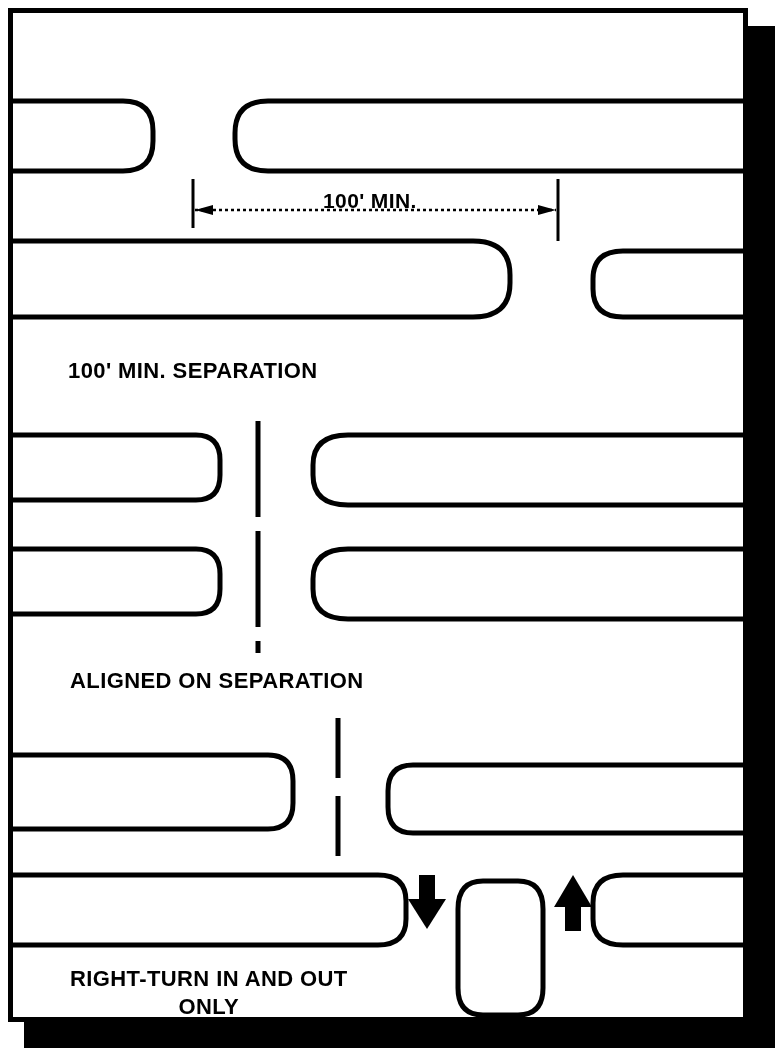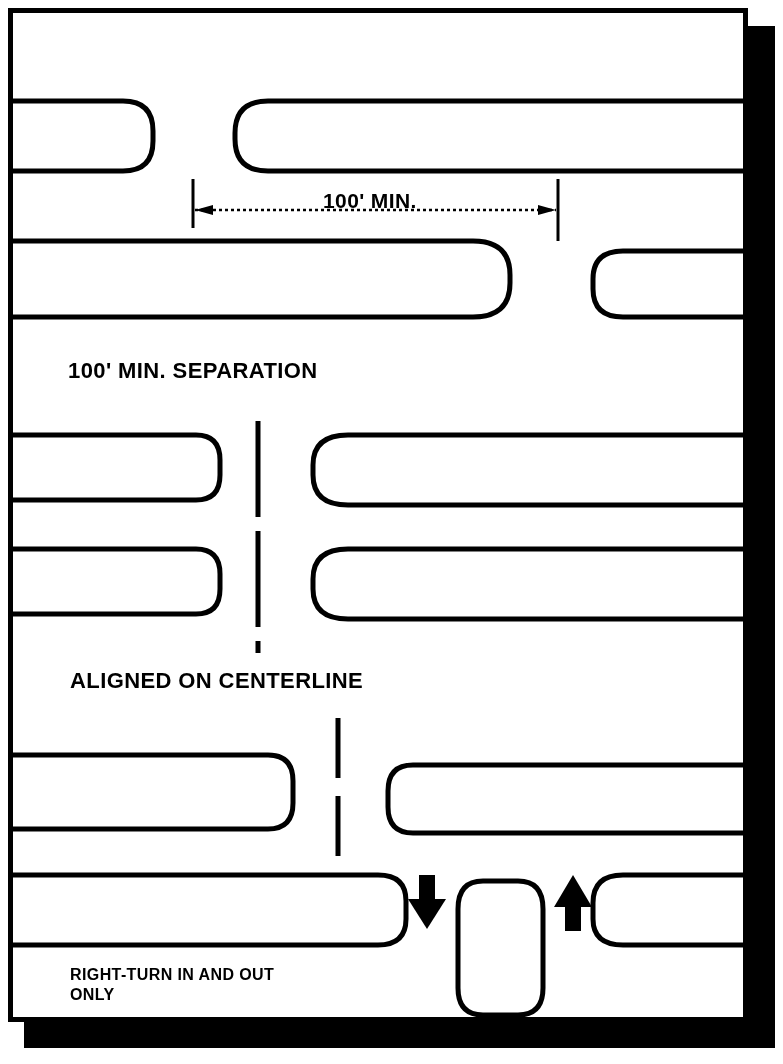--- a/index.html
+++ b/index.html
@@ -65,24 +65,25 @@
     left: 55px;
     top: 325px;
     margin-top: 20px;
   }
   .lbl-center {
     font-size: 22px;
     left: 57px;
     top: 655px;
   }
   .lbl-right {
-    font-size: 16px;
+    font-size: 22px;
     left: 57px;
     top: 952px;
     line-height: 1.25;
+    text-align: center;
   }
 </style>
 </head>
 <body>
 
 <div id="page">
 
   <div class="shadow"></div>
 
   <div class="plate">
@@ -133,19 +134,19 @@
         <rect x="552" y="888" width="16" height="30" fill="#000"></rect>
         <path d="M 541 894 L 579 894 L 560 862 Z" fill="#000"></path>
       </g>
 
     </svg>
 
     <div class="label lbl-dim">100' MIN.</div>
 
     <div class="label lbl-sep">100' MIN. SEPARATION</div>
 
-    <div class="label lbl-center">ALIGNED ON CENTERLINE</div>
+    <div class="label lbl-center">ALIGNED ON SEPARATION</div>
 
     <div class="label lbl-right">RIGHT-TURN IN AND OUT
 ONLY</div>
 
   </div>
 </div>
 
 </body></html>

